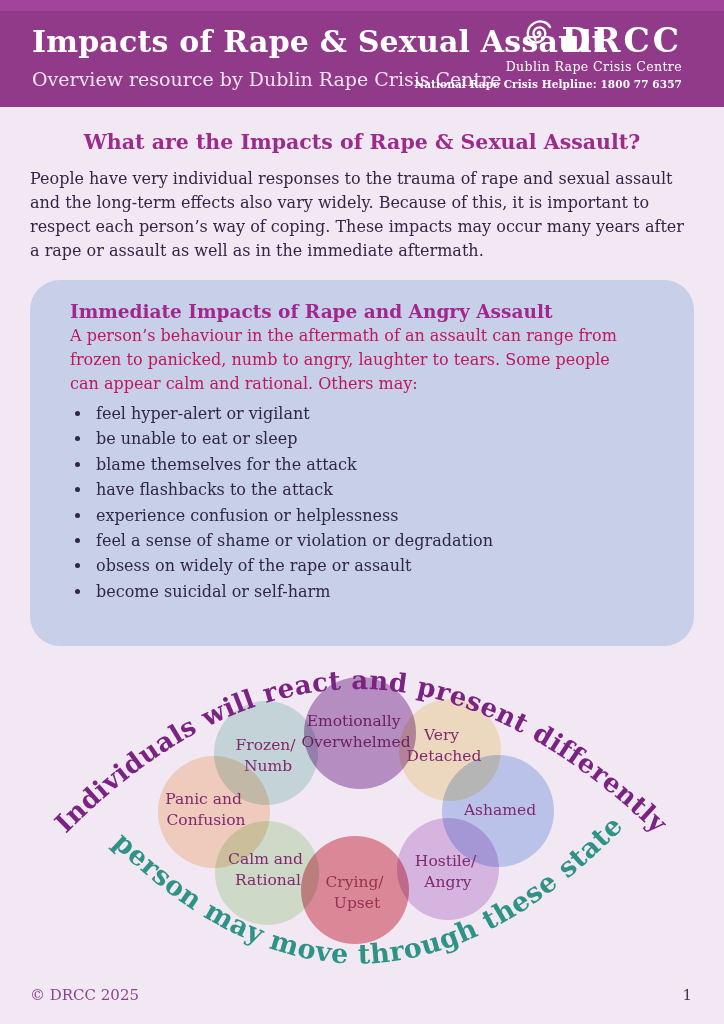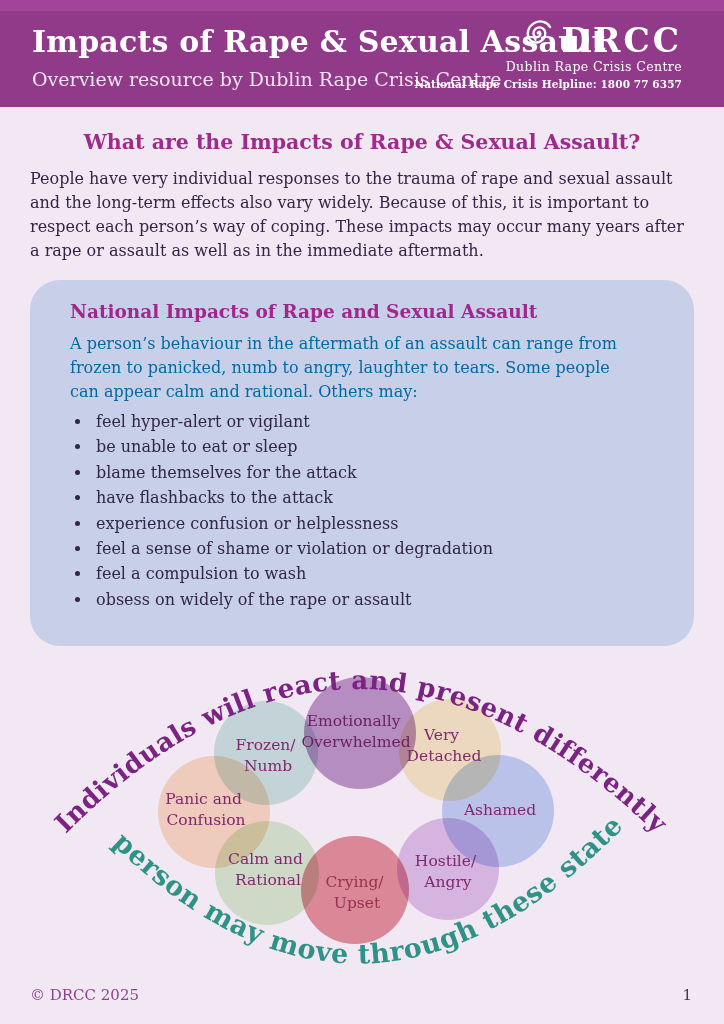--- a/index.html
+++ b/index.html
@@ -38,21 +38,21 @@
     margin:13px 30px 0 30px; width:664px;
     color:#312647; font-size:16px; line-height:24px;
   }
   
   .impact-box {
     margin:17px 30px 0 30px; width:664px; height:366px;
     background:#c7cfe9; border-radius:30px;
     padding:21px 60px 20px 40px;
   }
   .impact-box h3 { color:#a1278c; font-size:18.5px; font-weight:700; }
-  .impact-box p { margin-top:10px; color:#0369a1; font-size:16px; line-height:24px; }
+  .impact-box p { margin-top:2px; color:#be185d; font-size:16px; line-height:24px; }
   .impact-box ul { list-style:none; margin-top:9px; }
   .impact-box li {
     position:relative; padding-left:26px; margin-bottom:8.4px;
     color:#312647; font-size:16px; line-height:17px;
   }
   .impact-box li::before {
     content:""; position:absolute; left:5px; top:6px;
     width:5px; height:5px; border-radius:50%; background:#312647;
   }
   
@@ -93,31 +93,31 @@
       </div>
       <div class="logo-name">Dublin Rape Crisis Centre</div>
       <div class="logo-helpline">National Rape Crisis Helpline: 1800 77 6357</div>
     </div>
   </div>
 
   <h2 class="section-heading">What are the Impacts of Rape &amp; Sexual Assault?</h2>
   <p class="intro-paragraph">People have very individual responses to the trauma of rape and sexual assault and the long-term effects also vary widely. Because of this, it is important to respect each person’s way of coping. These impacts may occur many years after a rape or assault as well as in the immediate aftermath.</p>
 
   <section class="impact-box">
-    <h3>National Impacts of Rape and Sexual Assault</h3>
+    <h3>Immediate Impacts of Rape and Angry Assault</h3>
     <p>A person’s behaviour in the aftermath of an assault can range from frozen to panicked, numb to angry, laughter to tears. Some people can appear calm and rational. Others may:</p>
     <ul>
         <li>feel hyper-alert or vigilant</li>
         <li>be unable to eat or sleep</li>
         <li>blame themselves for the attack</li>
         <li>have flashbacks to the attack</li>
         <li>experience confusion or helplessness</li>
         <li>feel a sense of shame or violation or degradation</li>
-        <li>feel a compulsion to wash</li>
         <li>obsess on widely of the rape or assault</li>
+        <li>become suicidal or self-harm</li>
       </ul>
   </section>
 
   <svg class="diagram-svg" width="724" height="394" viewBox="0 630 724 394" xmlns="http://www.w3.org/2000/svg" xmlns:xlink="http://www.w3.org/1999/xlink">
     <defs>
       <path id="arc-top-path" d="M 55 845 Q 354 533 668 845" fill="none"></path>
       <path id="arc-bottom-path" d="M 100 832 Q 360 1098 625 826" fill="none"></path>
     </defs>
 
     <circle class="state-circle" cx="266" cy="753" r="52" fill="#cfe8e2"></circle>

